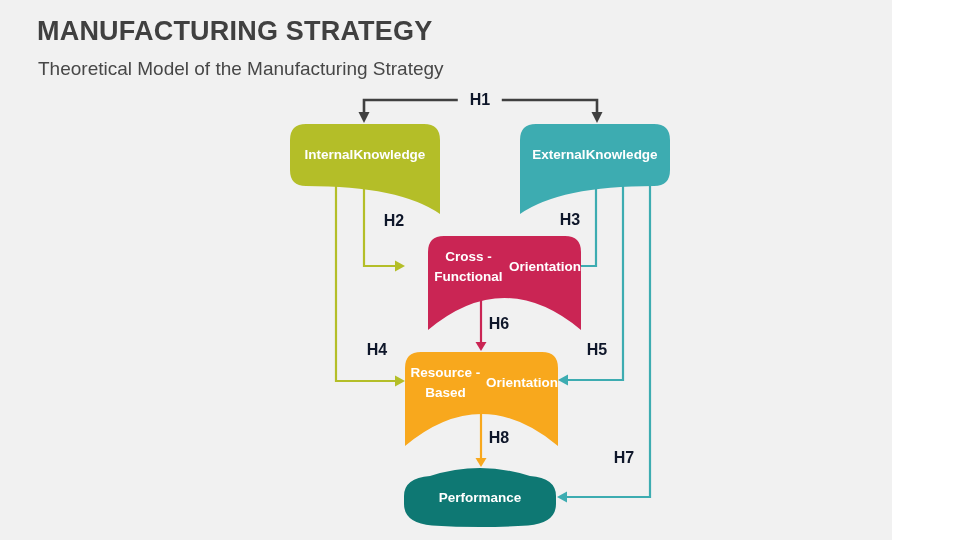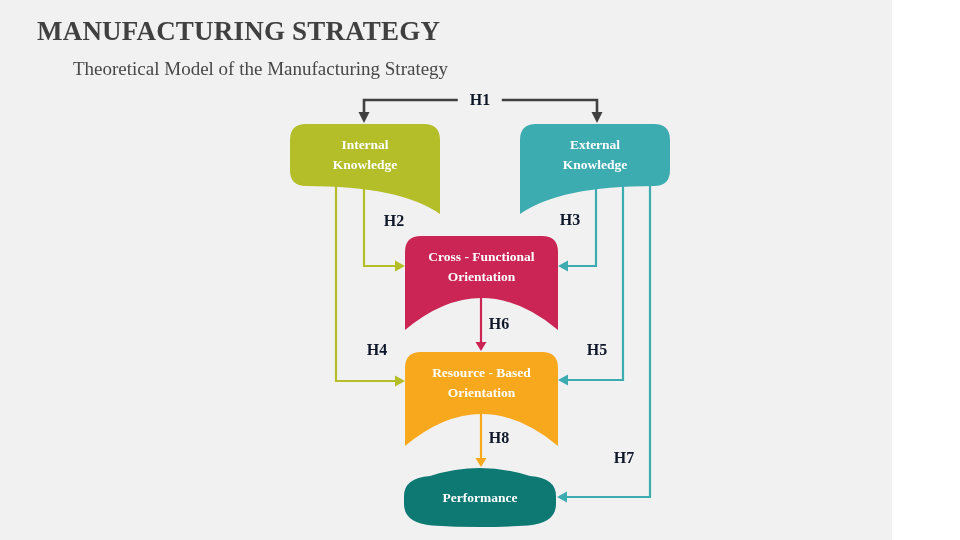--- a/index.html
+++ b/index.html
@@ -1,43 +1,42 @@
 <!DOCTYPE html>
 <html><head>
 <meta charset="utf-8">
 <style>
   * { margin:0; padding:0; box-sizing:border-box; }
   html,body { width:960px; height:540px; }
   .slide {
     position:relative; width:892px; height:540px;
     background:#f1f1f1; overflow:hidden;
-    font-family:Liberation Serif, serif;
+    font-family:Liberation Sans, sans-serif;
   }
   .title {
     position:absolute; left:37px; top:16px;
     font-size:27px; font-weight:700; color:#404040; letter-spacing:.2px;
     white-space:nowrap;
   }
   .subtitle {
     position:absolute; left:38px; top:58px;
     font-size:19px; font-weight:400; color:#474747;
     white-space:nowrap;
-    margin-left:35px;
   }
   .arrows { position:absolute; left:0; top:0; width:960px; height:540px; z-index:1; }
   .node { position:absolute; z-index:2; }
   .node .shape { position:absolute; left:0; top:0; width:100%; height:100%; display:block; }
   .node-label {
     position:absolute; left:0; right:0; top:0; z-index:3;
-    display:flex; flex-direction:column; align-items:center; justify-content:center;
+    display:flex; flex-direction:row; align-items:center; justify-content:center;
     color:#ffffff; font-weight:700; font-size:13.5px; line-height:20px; text-align:center;
   }
   #node-internal    { left:290px; top:124px; width:150px; height:90px; }
   #node-external    { left:520px; top:124px; width:150px; height:90px; }
-  #node-cross       { left:405px; top:236px; width:153px; height:94px; }
+  #node-cross       { left:428px; top:236px; width:153px; height:94px; }
   #node-resource    { left:405px; top:352px; width:153px; height:94px; }
   #node-performance { left:404px; top:468px; width:152px; height:60px; }
   #node-internal .node-label, #node-external .node-label,
   #node-cross .node-label, #node-resource .node-label { height:62px; }
   #node-performance .node-label { height:60px;justify-content:center; }
   .hlabel {
     position:absolute; z-index:4; transform:translate(-50%,-50%);
     font-size:16px; font-weight:700; color:#0f172a; white-space:nowrap;
   }
   .hlabel.on-line { background:#f1f1f1; padding:0 12px; }

